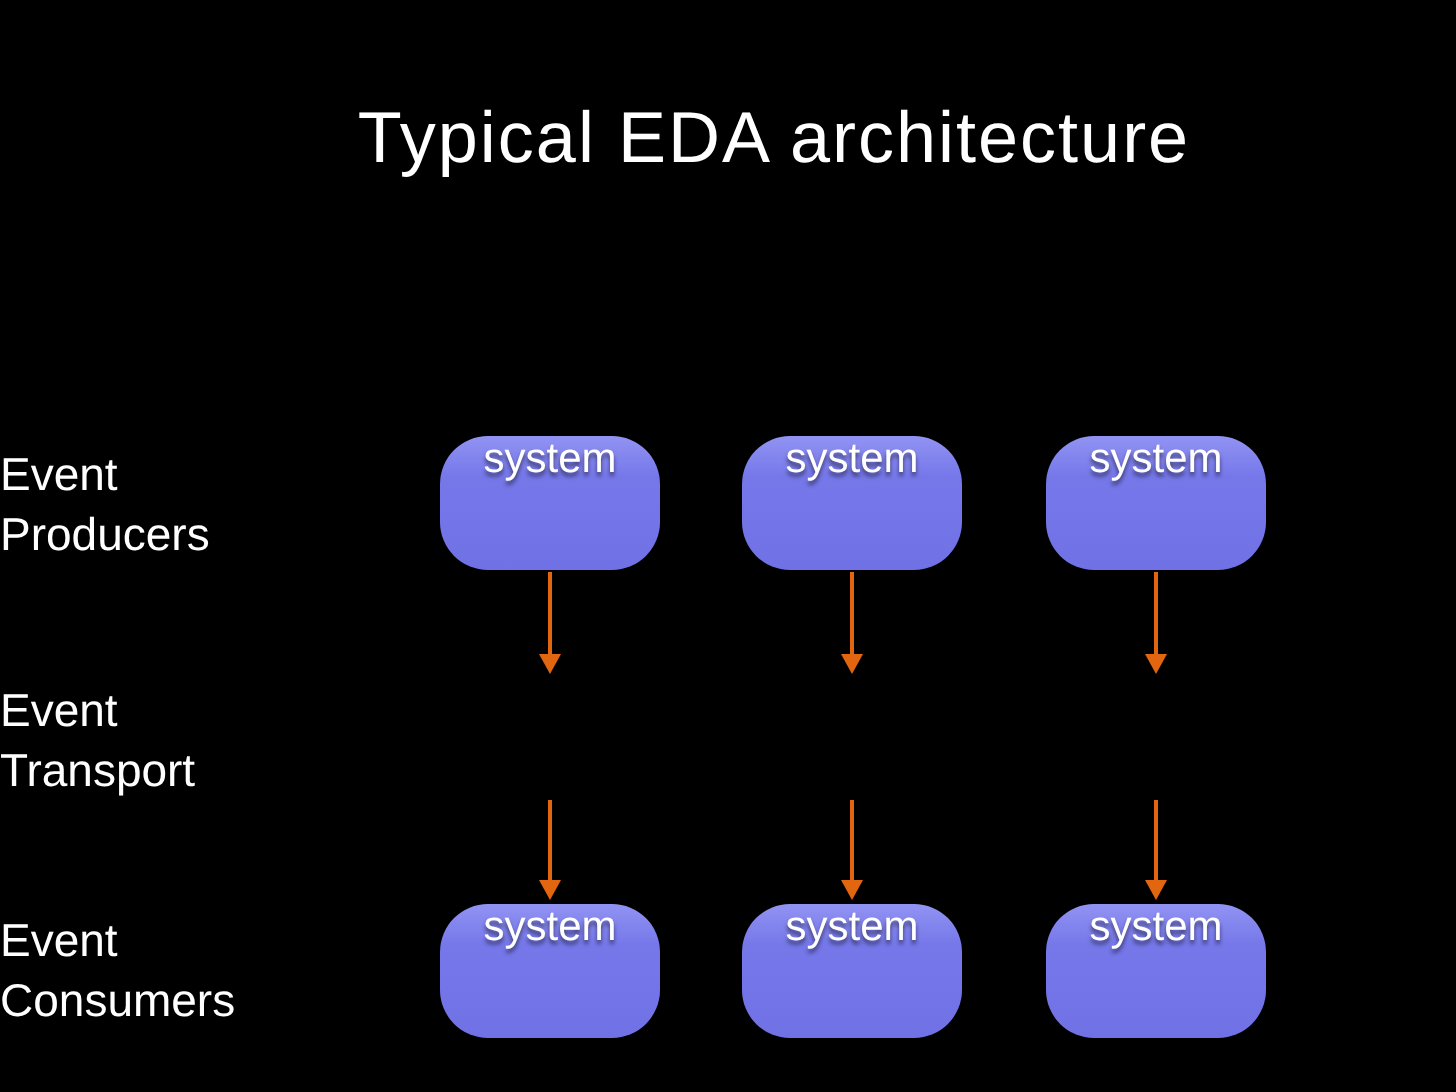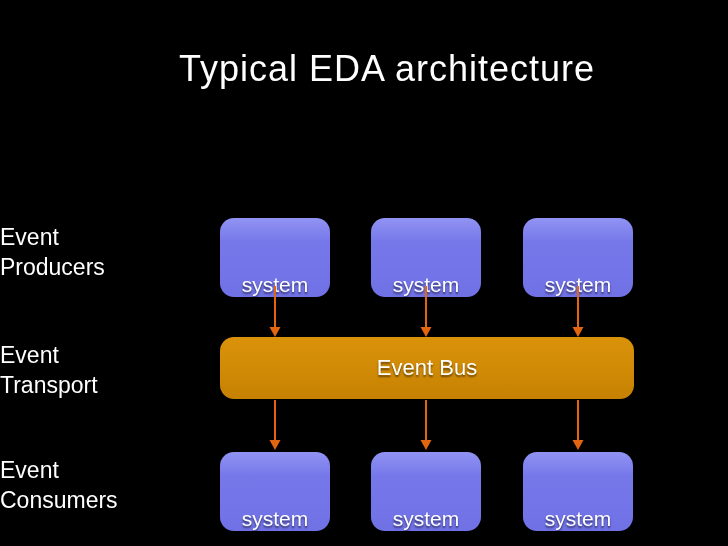--- a/index.html
+++ b/index.html
@@ -33,29 +33,29 @@
     font-size: 23px;
     line-height: 30px;
     white-space: pre-line;
   }
   .row-label.producers { top: 222px; }
   .row-label.transport { top: 340px; }
   .row-label.consumers { top: 455px; }
   .sysbox {
     position: absolute;
     width: 110px;
-    height: 79px;
-    border-radius: 14px;
+    height: 67px;
+    border-radius: 24px;
     background: linear-gradient(180deg,
       var(--system-box-highlight, #9193f3) 0%,
       var(--system-box, #7678ea) 30%,
       #6f71e5 100%);
     box-shadow: 0 1px 3px rgba(0,0,0,0.6);
     display: flex;
-    align-items: flex-end;
+    align-items: flex-start;
     justify-content: center;
   }
   .sysbox .box-label {
     color: var(--text, #ffffff);
     font-size: 21px;
     text-shadow: 0 2px 2px rgba(0,0,0,0.55);
   }
   .row-top    { top: 218px; }
   .row-bottom { top: 452px; }
   .col-1 { left: 220px; }
@@ -109,23 +109,20 @@
   <div class="sysbox row-top col-1">
     <span class="box-label">system</span>
   </div>
   <div class="sysbox row-top col-2">
     <span class="box-label">system</span>
   </div>
   <div class="sysbox row-top col-3">
     <span class="box-label">system</span>
   </div>
 
-  <div class="event-bus">
-    <span class="bus-label">Event Bus</span>
-  </div>
 
   <div class="sysbox row-bottom col-1">
     <span class="box-label">system</span>
   </div>
   <div class="sysbox row-bottom col-2">
     <span class="box-label">system</span>
   </div>
   <div class="sysbox row-bottom col-3">
     <span class="box-label">system</span>
   </div>

